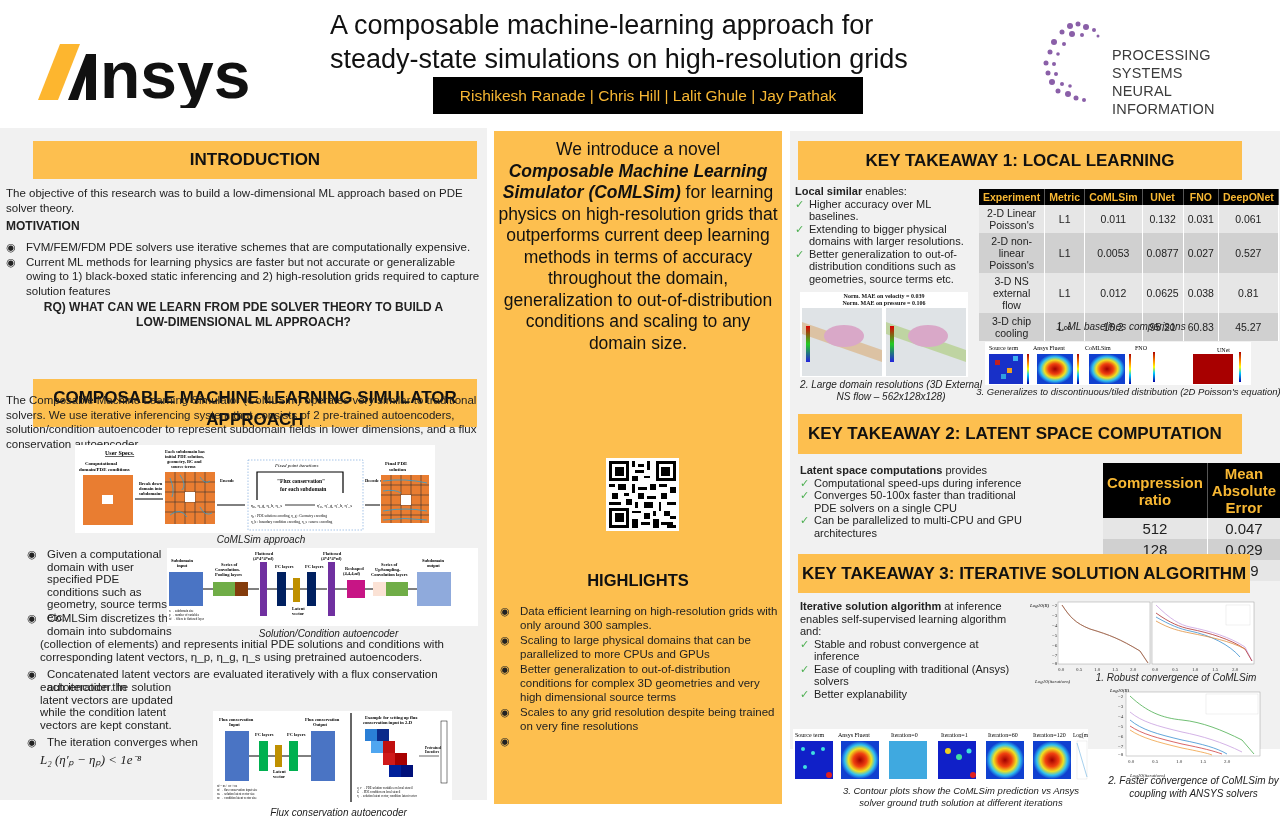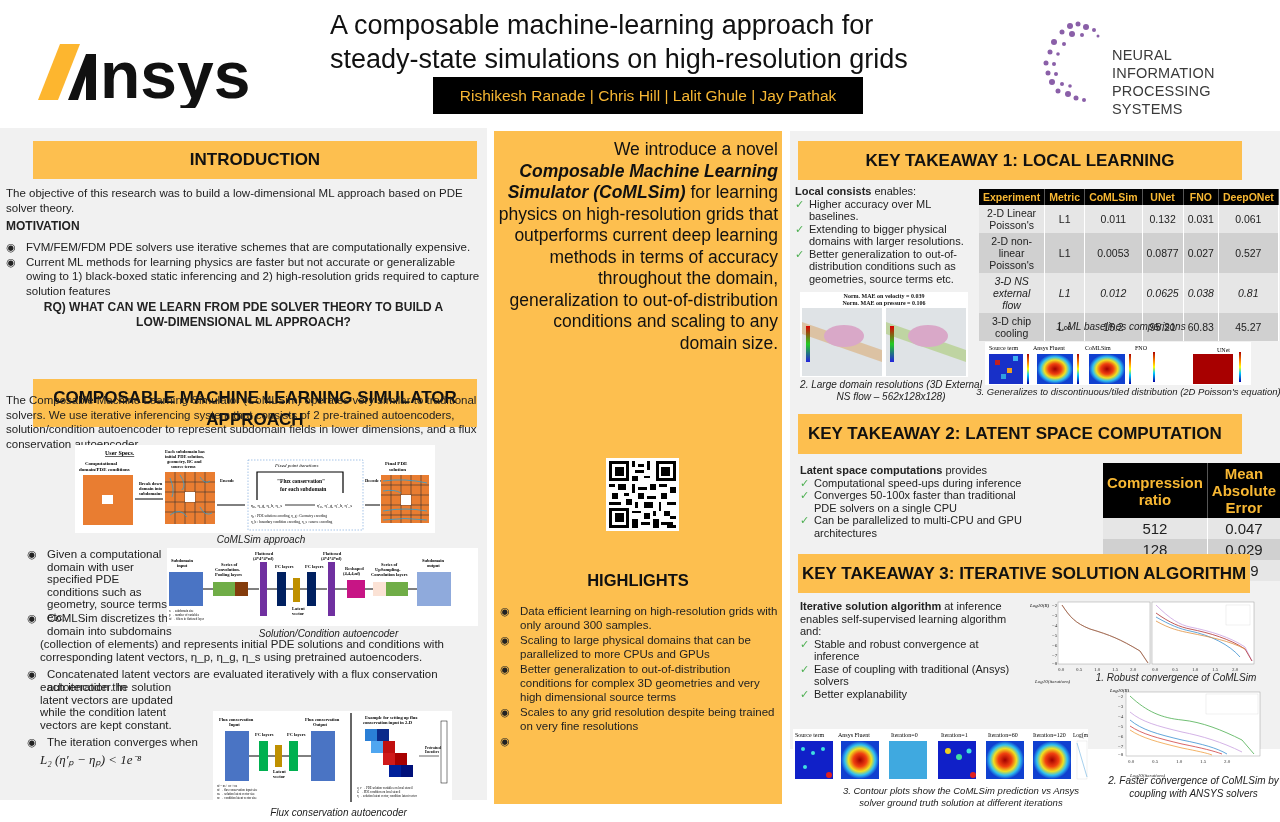--- a/index.html
+++ b/index.html
@@ -66,22 +66,22 @@
       <circle cx="12" cy="64" r="3"></circle>
         <circle cx="22" cy="66" r="2"></circle>
         <circle cx="18" cy="73" r="2.5"></circle>
         <circle cx="28" cy="76" r="3"></circle>
       <circle cx="36" cy="80" r="2.5"></circle>
         <circle cx="44" cy="82" r="2"></circle>
         <circle cx="30" cy="68" r="1.8"></circle>
     </g>
   </svg>
   <div class="neurips-text">
+    <div>PROCESSING SYSTEMS</div>
     <div>NEURAL INFORMATION</div>
-    <div>PROCESSING SYSTEMS</div>
   </div>
 </div>
 
 <div class="abs panel p-left">
   <div class="hdr" style="left:33px;top:13px;width:444px;height:38px;line-height:38px;font-size:17px;">INTRODUCTION</div>
   <div class="txt" style="left:6px;top:58px;width:470px;font-size:11.5px;">The objective of this research was to build a low-dimensional ML approach based on PDE solver theory.</div>
   <div class="txt" style="left:6px;top:91px;font-weight:bold;font-size:12px;">MOTIVATION</div>
   <div class="txt" style="left:6px;top:112px;width:475px;">
     <div class="bul"><span class="dot">◉</span><span>FVM/FEM/FDM PDE solvers use iterative schemes that are computationally expensive.</span></div>
     <div class="bul"><span class="dot">◉</span><span>Current ML methods for learning physics are faster but not accurate or generalizable owing to 1) black-boxed static inferencing and 2) high-resolution grids required to capture solution features</span></div>
@@ -263,21 +263,21 @@
       <rect x="228" y="10" width="6" height="62" fill="none" stroke="#000" stroke-width="0.5"></rect>
       <text x="144" y="78" font-size="3" font-weight="normal">u, v → PDE solution variables on local stencil</text>
       <text x="144" y="82" font-size="3" font-weight="normal">G → PDE condition on local stencil</text>
       <text x="144" y="86" font-size="3" font-weight="normal">η → solution latent vector, condition latent vector</text>
     </svg>
   </div>
   <div class="cap" style="left:213px;top:679px;width:239px;font-size:10px;">Flux conservation autoencoder</div>
 </div>
 
 <div class="abs p-mid">
-  <div style="position:absolute;left:4px;top:8px;width:280px;text-align:right;font-size:17.5px;line-height:21.5px;color:#111;">
+  <div style="position:absolute;left:4px;top:8px;width:280px;text-align:center;font-size:17.5px;line-height:21.5px;color:#111;">
     <span>We introduce a novel</span><br>
     <b><i>Composable Machine Learning Simulator (CoMLSim)</i></b>
     <span>for learning physics on high-resolution grids that outperforms current deep learning methods in terms of accuracy throughout the domain, generalization to out-of-distribution conditions and scaling to any domain size.</span>
   </div>
   <div style="position:absolute;left:112px;top:327px;width:73px;height:73px;background:#fff;">
     <svg width="73" height="73" viewBox="0 0 25 25" shape-rendering="crispEdges">
       <rect x="1" y="1" width="7" height="7" fill="#000"></rect>
         <rect x="2" y="2" width="5" height="5" fill="#fff"></rect>
         <rect x="3" y="3" width="3" height="3" fill="#000"></rect>
       <rect x="17" y="1" width="7" height="7" fill="#000"></rect>
@@ -331,21 +331,21 @@
     <div class="bul"><span class="dot">◉</span><span>Better generalization to out-of-distribution conditions for complex 3D geometries and very high dimensional source terms</span></div>
     <div class="bul"><span class="dot">◉</span><span>Scales to any grid resolution despite being trained on very fine resolutions</span></div>
     <div class="bul"><span class="dot">◉</span></div>
   </div>
 </div>
 
 <div class="abs panel p-right">
 
   <div class="hdr" style="left:8px;top:10px;width:444px;height:39px;line-height:39px;font-size:17px;">KEY TAKEAWAY 1: LOCAL LEARNING</div>
   <div class="txt" style="left:5px;top:54px;width:170px;font-size:11px;line-height:12.5px;">
-    <div><b>Local consists</b><span> enables:</span></div>
+    <div><b>Local similar</b><span> enables:</span></div>
     <div class="chk"><span class="ck">✓</span><span>Higher accuracy over ML baselines.</span></div>
     <div class="chk"><span class="ck">✓</span><span>Extending to bigger physical domains with larger resolutions.</span></div>
     <div class="chk"><span class="ck">✓</span><span>Better generalization to out-of-distribution conditions such as geometries, source terms etc.</span></div>
   </div>
 
   <div class="fig" style="left:10px;top:161px;width:168px;height:85px;">
     <div style="position:absolute;left:0;top:1px;width:168px;text-align:center;font-family:'Liberation Serif', serif;font-weight:bold;font-size:6px;line-height:7px;">
       <div>Norm. MAE on velocity = 0.039</div>
         <div>Norm. MAE on pressure = 0.106</div>
     </div>
@@ -390,21 +390,21 @@
           <td>0.061</td>
         </tr>
       <tr style="height:28px;">
           <td>2-D non-linear Poisson's</td>
           <td>L1</td>
           <td>0.0053</td>
           <td>0.0877</td>
           <td>0.027</td>
           <td>0.527</td>
         </tr>
-      <tr style="height:28px;font-style:italic;">
+      <tr style="height:28px;">
           <td>3-D NS external flow</td>
           <td>L1</td>
           <td>0.012</td>
           <td>0.0625</td>
           <td>0.038</td>
           <td>0.81</td>
         </tr>
       <tr style="height:28px;">
           <td>3-D chip cooling</td>
           <td>L∞</td>

